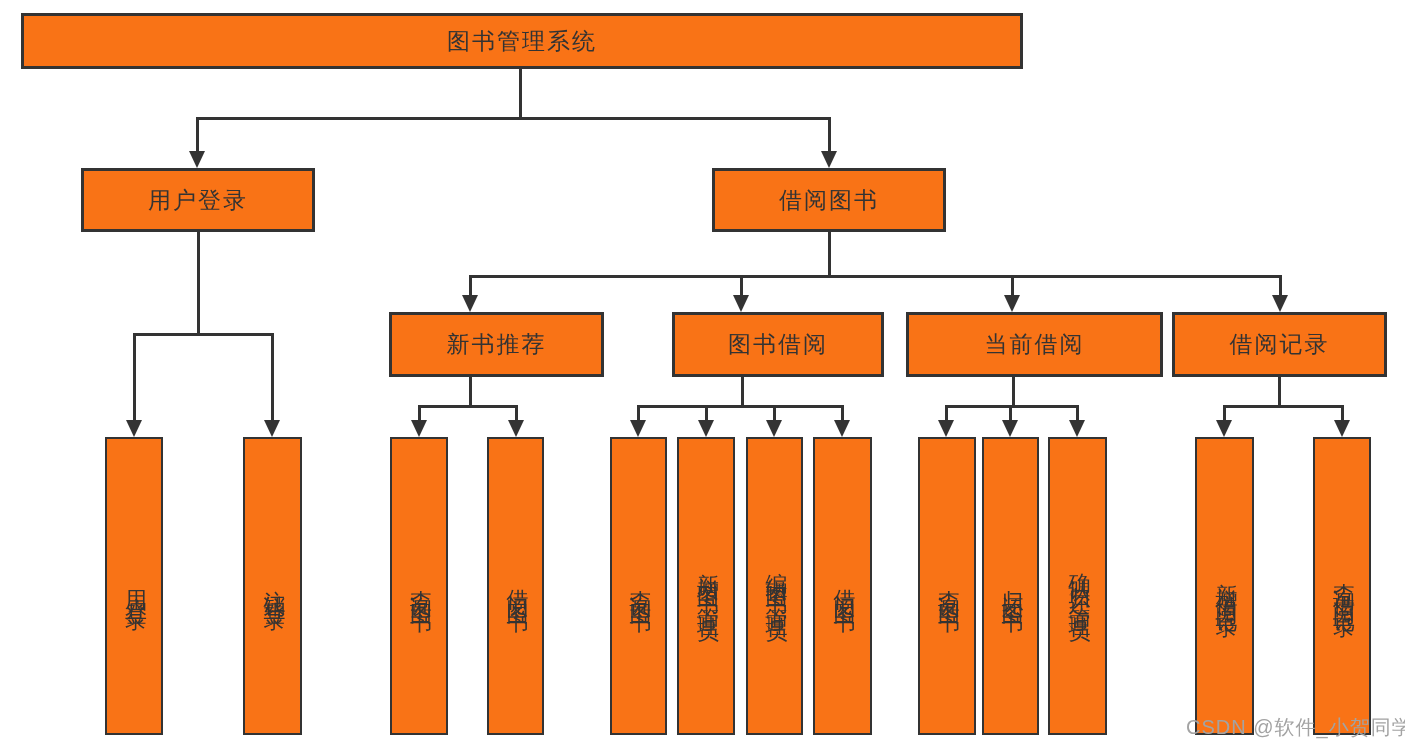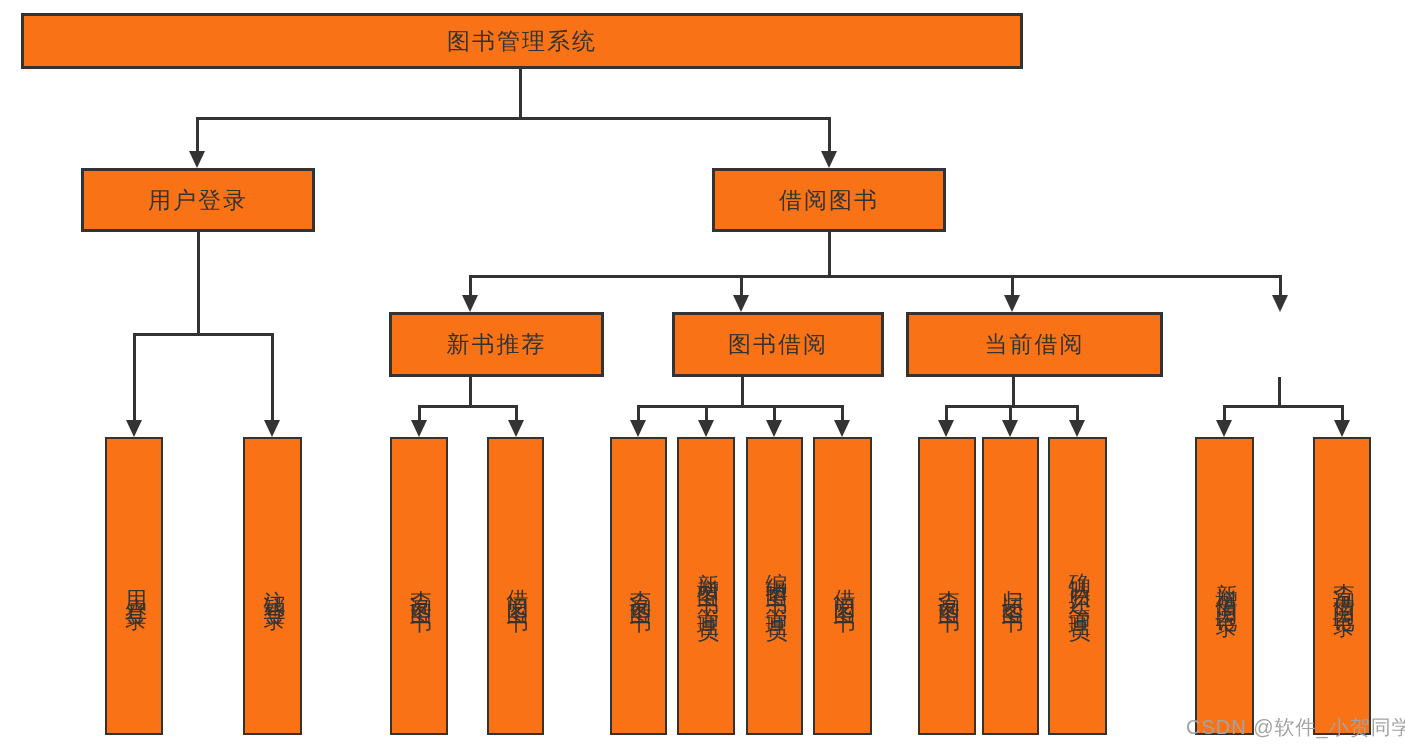--- a/index.html
+++ b/index.html
@@ -65,20 +65,21 @@
   <div class="node" style="left:81px; top:168px; width:234px; height:64px;">用户登录</div>
 
   <div class="node" style="left:712px; top:168px; width:234px; height:64px;">借阅图书</div>
 
   <div class="node" style="left:363px; top:312px; width:215px; height:65px;margin-left:26px;">新书推荐</div>
 
   <div class="node" style="left:636px; top:312px; width:212px; height:65px;margin-left:36px;">图书借阅</div>
 
   <div class="node" style="left:906px; top:312px; width:257px; height:65px;">当前借阅</div>
 
+  <div class="node" style="left:1172px; top:312px; width:215px; height:65px;">借阅记录</div>
 
   <div class="node leaf" style="left:105px; top:437px; width:58px; height:298px;">
     <span class="vtext">用户登录</span>
   </div>
   <div class="node leaf" style="left:243px; top:437px; width:59px; height:298px;">
     <span class="vtext">注销登录</span>
   </div>
 
   <div class="node leaf" style="left:390px; top:437px; width:58px; height:298px;">
     <span class="vtext">查询图书</span>

